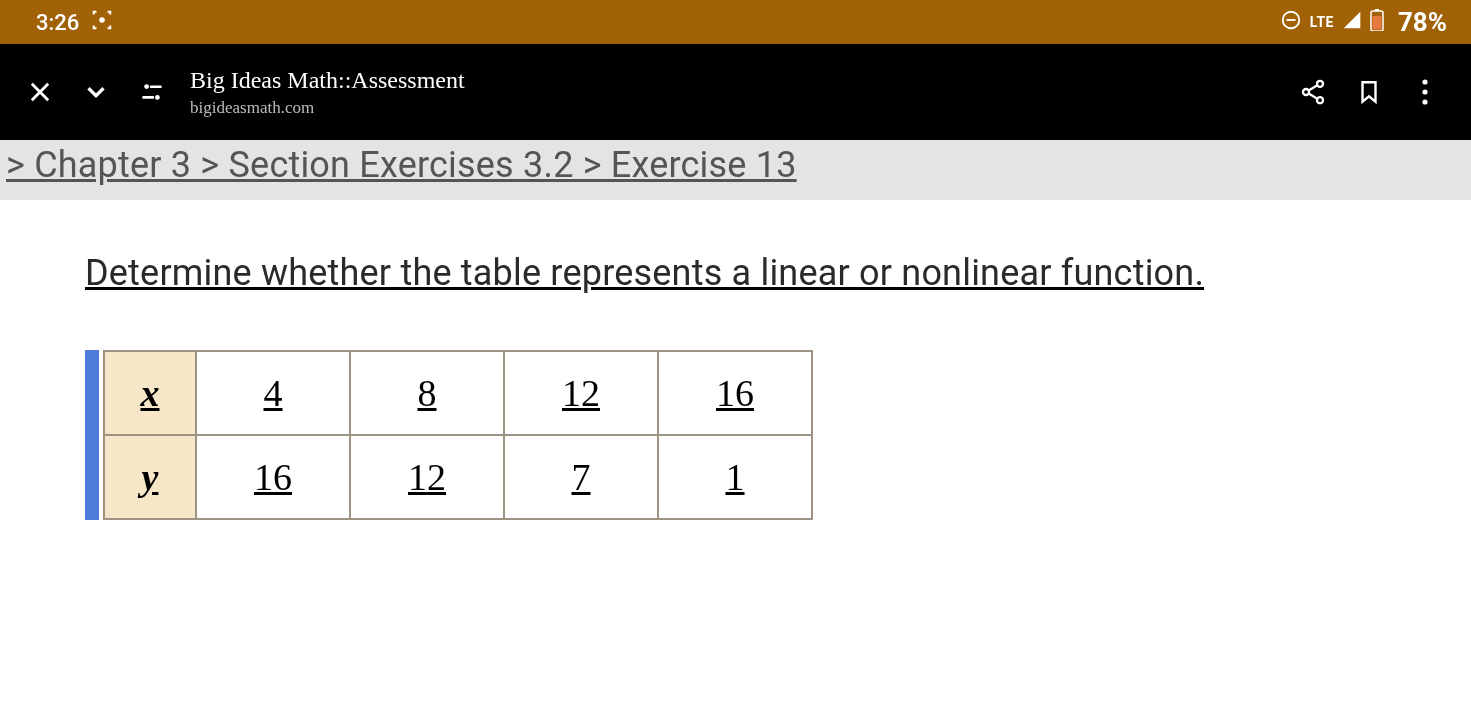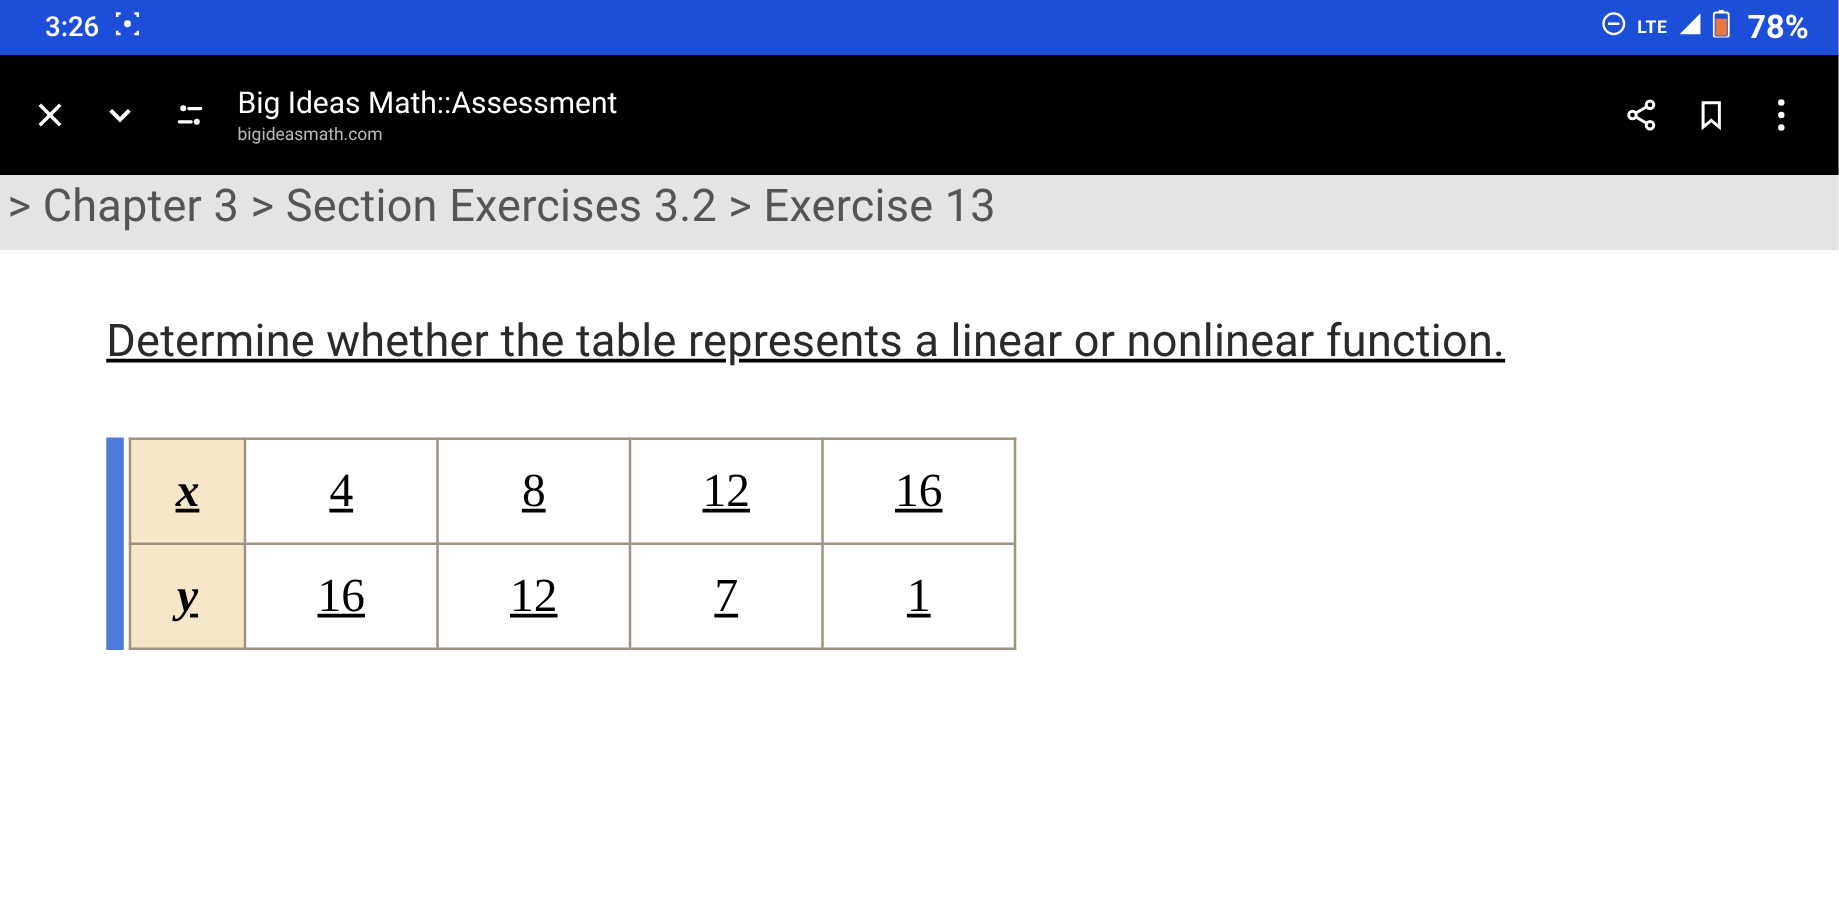--- a/index.html
+++ b/index.html
@@ -5,38 +5,39 @@
     * { margin: 0; padding: 0; box-sizing: border-box; }
     body {
       font-family: -apple-system, BlinkMacSystemFont, "Segoe UI", Roboto, sans-serif;
       background: #fff;
       width: 1471px;
       height: 720px;
       overflow: hidden;
     }
     .status-bar {
       height: 44px;
-      background: #1d4ed8;
+      background: #a16207;
       color: #fff;
       display: flex;
       align-items: center;
       justify-content: space-between;
       padding: 0 24px 0 36px;
       font-size: 22px;
       font-weight: 500;
     }
     .status-left { display: flex; align-items: center; gap: 12px; }
     .status-right { display: flex; align-items: center; gap: 8px; }
     .browser-bar {
       height: 96px;
       background: #000;
       color: #fff;
       display: flex;
       align-items: center;
       padding: 0 18px 0 12px;
+      font-family: Liberation Serif, serif;
     }
     .browser-left { display: flex; align-items: center; gap: 0; }
     .bb-icon {
       width: 56px;
       height: 56px;
       display: flex;
       align-items: center;
       justify-content: center;
       flex-shrink: 0;
     }
@@ -51,37 +52,38 @@
     }
     .page-title {
       font-size: 24px;
       font-weight: 400;
       color: #fff;
       white-space: nowrap;
       overflow: hidden;
       text-overflow: ellipsis;
     }
     .page-url {
-      font-size: 14px;
+      font-size: 17px;
       color: #bbb;
       margin-top: 4px;
     }
     .browser-right { display: flex; align-items: center; gap: 0; margin-left: 8px; }
     .breadcrumb-area {
       background: #e4e4e4;
       padding: 0 6px 10px;
       font-size: 36px;
       color: #555;
       letter-spacing: .2px;
       line-height: 50px;
       height: 60px;
       overflow: hidden;
       white-space: nowrap;
       display: flex;
       align-items: flex-start;
+      text-decoration: underline;
     }
     .breadcrumb-area span { display: inline; }
     .content {
       background: #fff;
       padding: 46px 85px 0 85px;
       text-decoration: underline;
     }
     .question {
       font-size: 36px;
       color: #2a2a2a;

